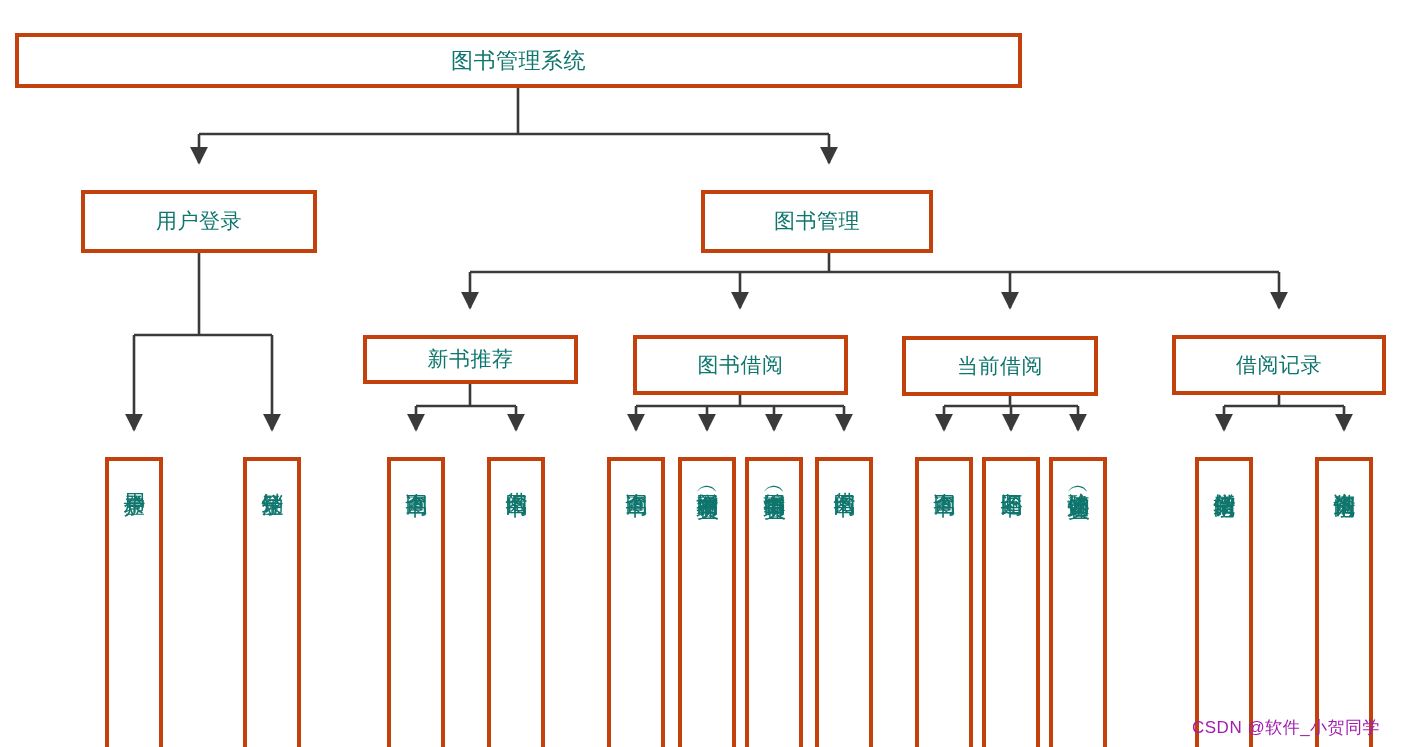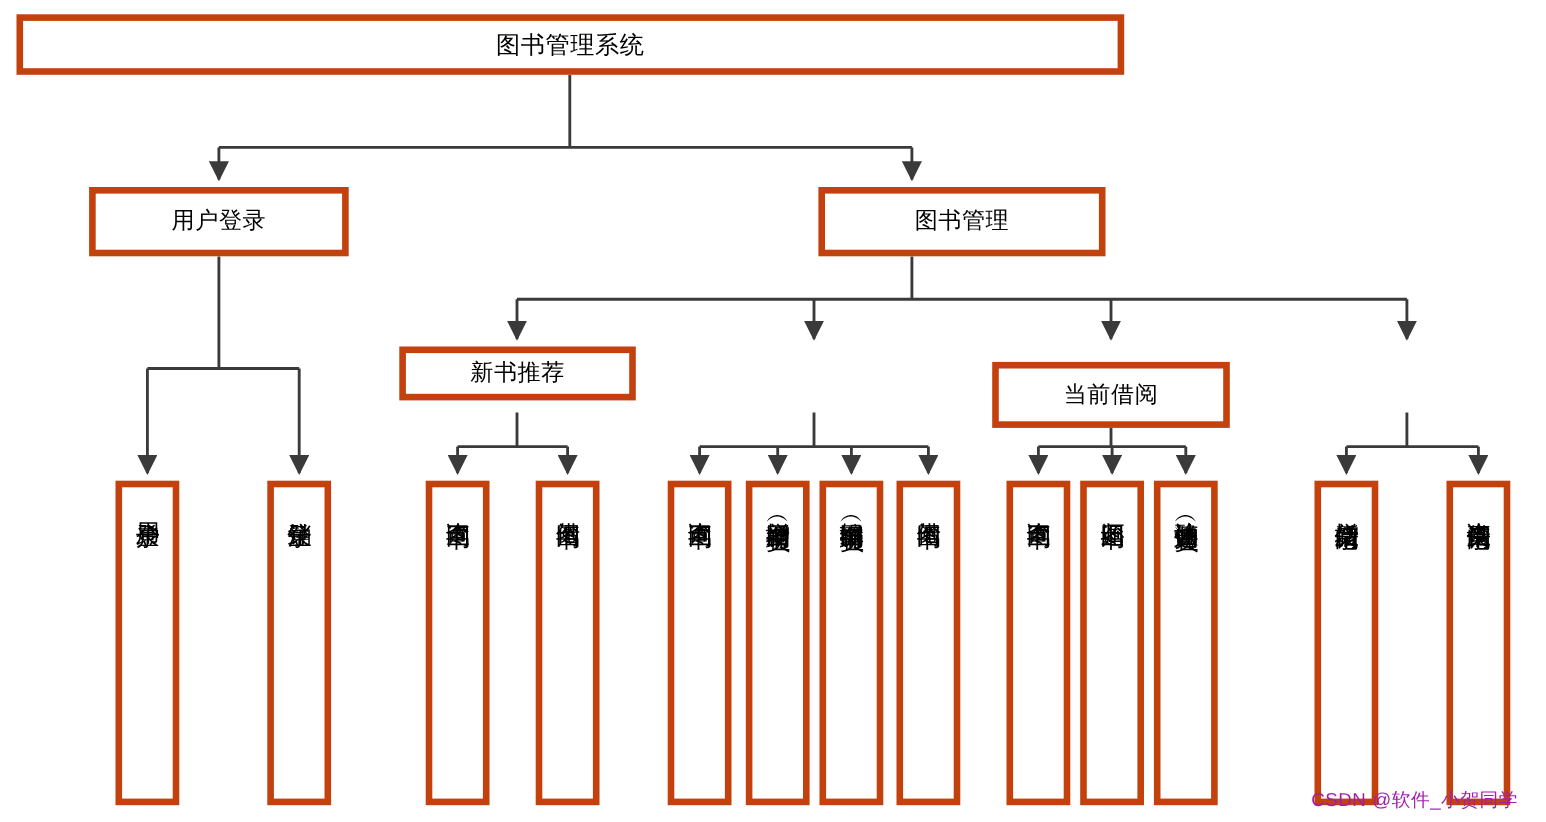--- a/index.html
+++ b/index.html
@@ -22,25 +22,26 @@
     left: 0;
     top: 0;
     width: 1405px;
     height: 747px;
     pointer-events: none;
   }
   .node {
     position: absolute;
     box-sizing: border-box;
     background: #ffffff;
-    border: 6px solid #c2410c;
+    border: 4px solid #c2410c;
     display: flex;
     align-items: center;
     justify-content: center;
-    color: #000000;
+    color: #0f766e;
+    margin-top: 20px;
   }
   .node-label {
     font-size: 21px;
     line-height: 1.15;
     letter-spacing: 0.5px;
     white-space: nowrap;
     text-align: center;
   }
   .node.leaf .node-label {
     writing-mode: vertical-rl;
@@ -121,29 +122,35 @@
     </g>
   </svg>
 
   <div class="node root" style="left:15px; top:13px; width:1007px; height:55px;">
     <span class="node-label">图书管理系统</span>
   </div>
 
   <div class="node" style="left:81px; top:170px; width:236px; height:63px;">
     <span class="node-label">用户登录</span>
   </div>
-  <div class="node" style="left:744px; top:170px; width:261px; height:63px;">
+  <div class="node" style="left:701px; top:170px; width:232px; height:63px;">
     <span class="node-label">图书管理</span>
   </div>
 
   <div class="node" style="left:363px; top:315px; width:215px; height:49px;">
     <span class="node-label">新书推荐</span>
   </div>
-  <div class="node" style="left:902px; top:329px; width:216px; height:60px;">
+  <div class="node" style="left:633px; top:315px; width:215px; height:60px;">
+    <span class="node-label">图书借阅</span>
+  </div>
+  <div class="node" style="left:902px; top:316px; width:196px; height:60px;">
     <span class="node-label">当前借阅</span>
+  </div>
+  <div class="node" style="left:1172px; top:315px; width:214px; height:60px;">
+    <span class="node-label">借阅记录</span>
   </div>
 
   <div class="node leaf" style="left:105px; top:437px; width:58px; height:295px;">
     <span class="node-label">用户登录</span>
   </div>
   <div class="node leaf" style="left:243px; top:437px; width:58px; height:295px;">
     <span class="node-label">注销登录</span>
   </div>
   <div class="node leaf" style="left:387px; top:437px; width:58px; height:295px;">
     <span class="node-label">查询图书</span>

